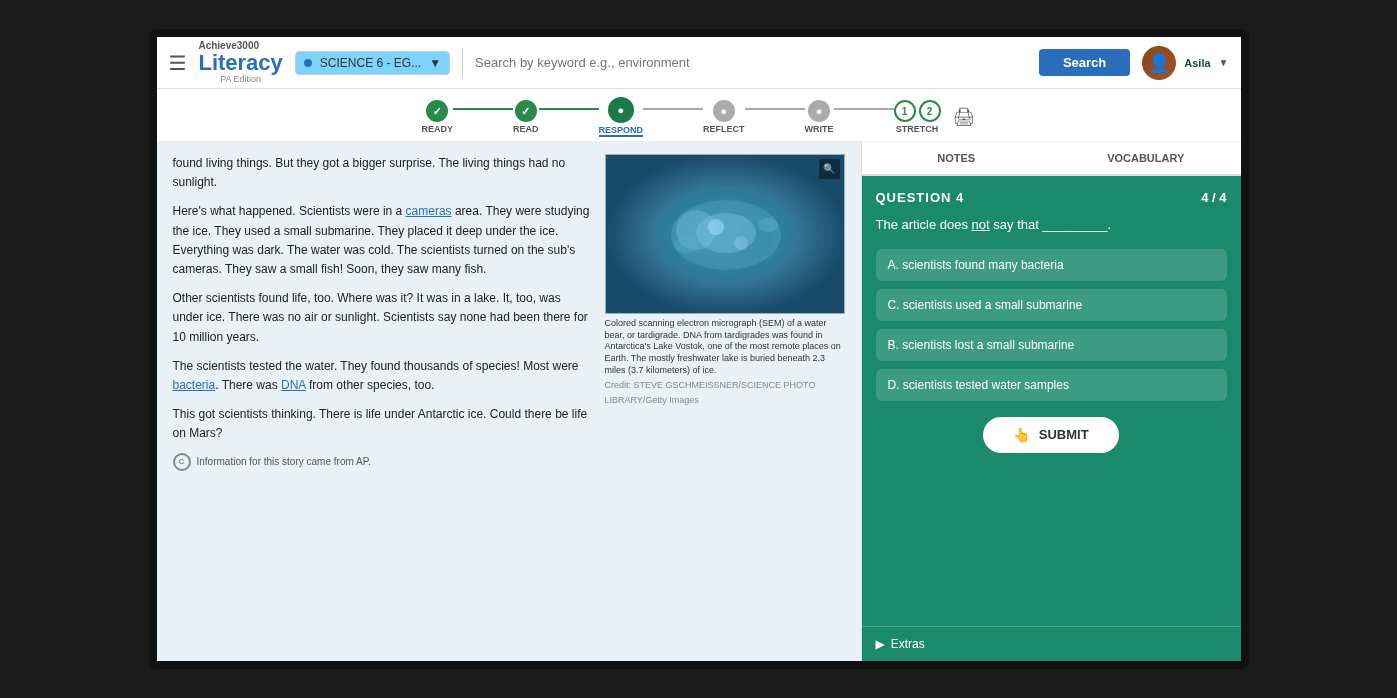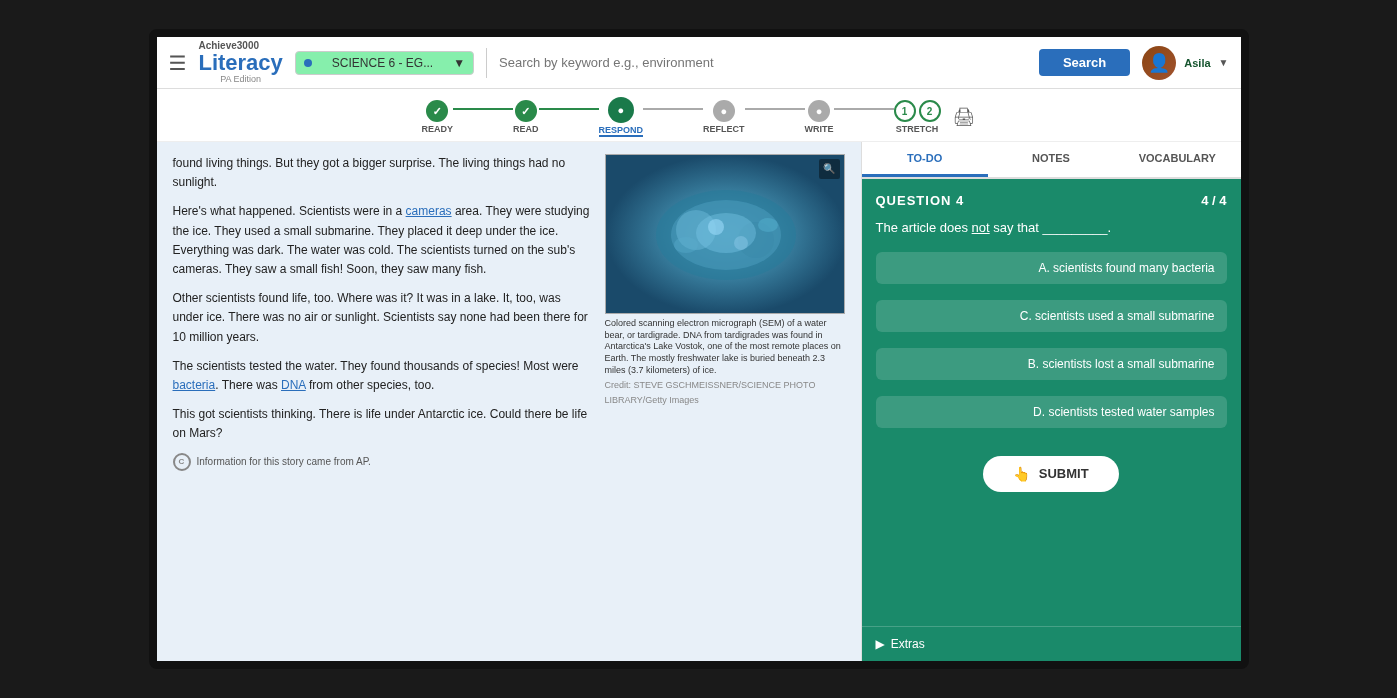--- a/index.html
+++ b/index.html
@@ -64,22 +64,22 @@
     }
     .subject-selector {
       display: flex;
       align-items: center;
       border: 1px solid #ccc;
       border-radius: 4px;
       padding: 4px 8px;
       font-size: 12px;
       color: #333;
       cursor: pointer;
-      background: #86efac;
-      gap: 20px;
+      background: #7dd3fc;
+      gap: 8px;
     }
     .subject-dot {
       width: 8px;
       height: 8px;
       background: #2a6ebb;
       border-radius: 50%;
       display: inline-block;
     }
     .divider-v {
       width: 1px;
@@ -334,23 +334,22 @@
       font-size: 13px;
       line-height: 1.5;
       margin-bottom: 14px;
     }
     .question-text u {
       text-decoration: underline;
     }
     .answer-options {
       display: flex;
       flex-direction: column;
-      gap: 16px;
-      margin-bottom: 28px;
-      text-align: right;
+      gap: 8px;
+      margin-bottom: 16px;
     }
     .answer-option {
       background: rgba(255,255,255,0.15);
       border-radius: 6px;
       padding: 9px 12px;
       font-size: 12px;
       cursor: pointer;
       color: white;
     }
     .submit-btn {
@@ -504,21 +503,20 @@
           <div class="ap-source">
             <div class="ap-circle">C</div>
             <span>Information for this story came from AP.</span>
           </div>
         </div>
       </div>
 
       <div class="right-panel">
 
         <div class="right-tabs">
-          <div class="right-tab active">TO-DO</div>
           <div class="right-tab">NOTES</div>
           <div class="right-tab">VOCABULARY</div>
         </div>
 
         <div class="question-area">
           <div class="question-header">
             <span class="question-label">QUESTION 4</span>
             <span class="question-count">4 / 4</span>
           </div>
           <div class="question-text">

